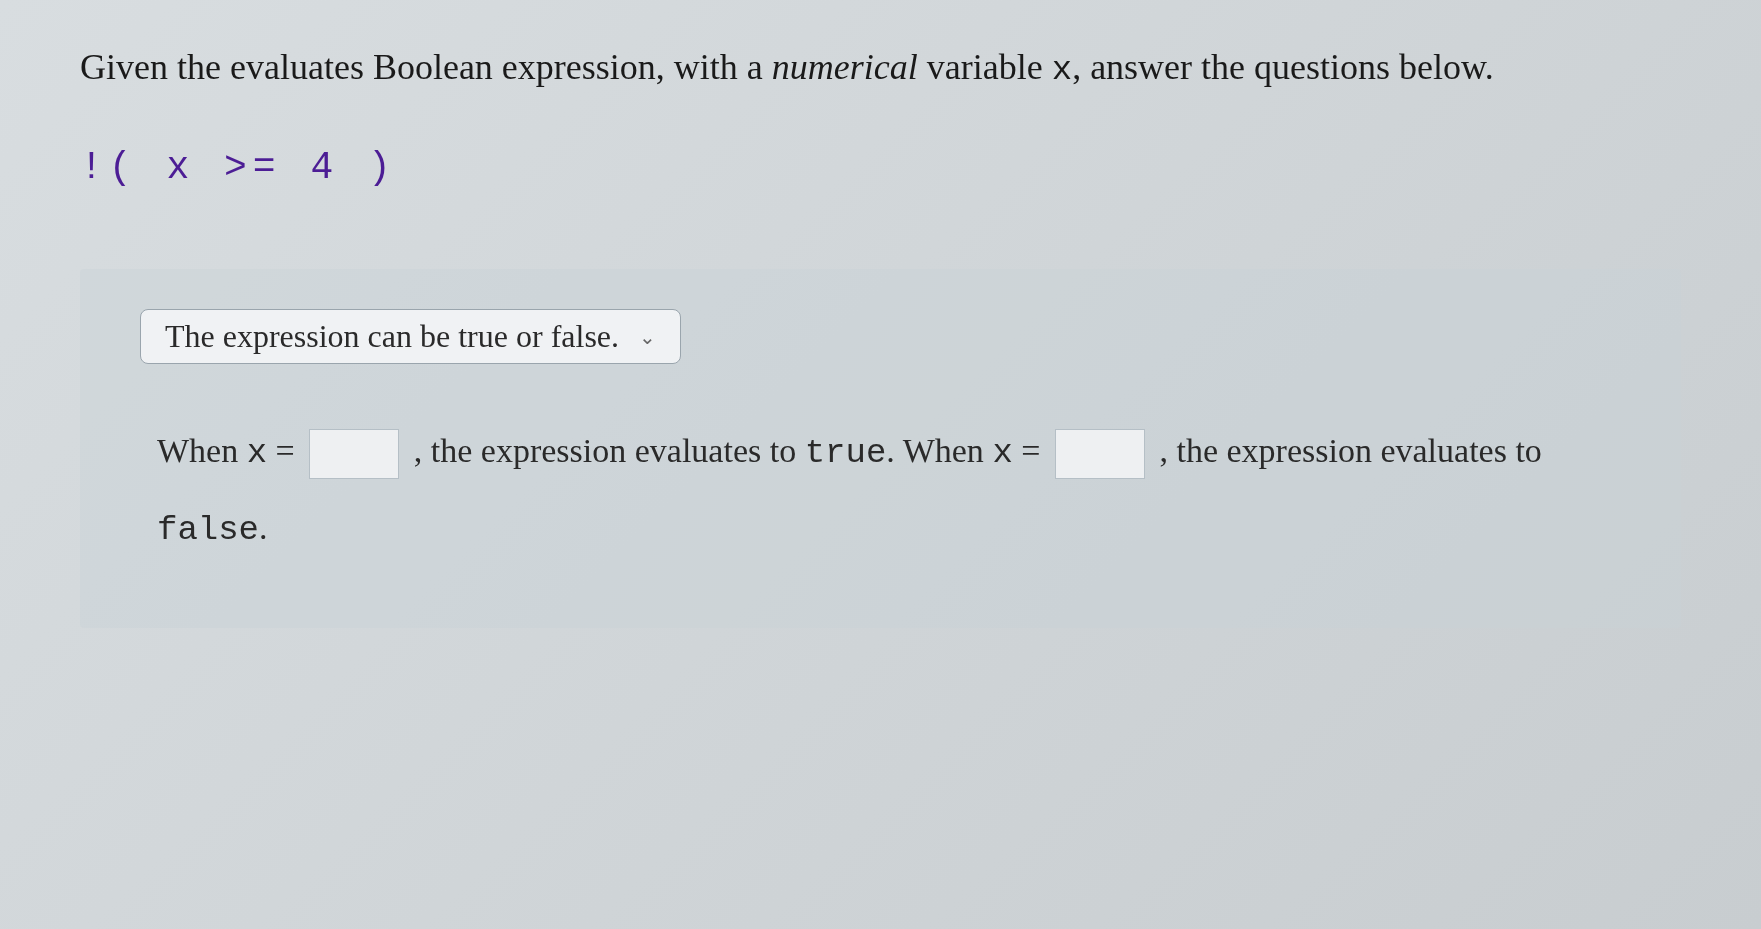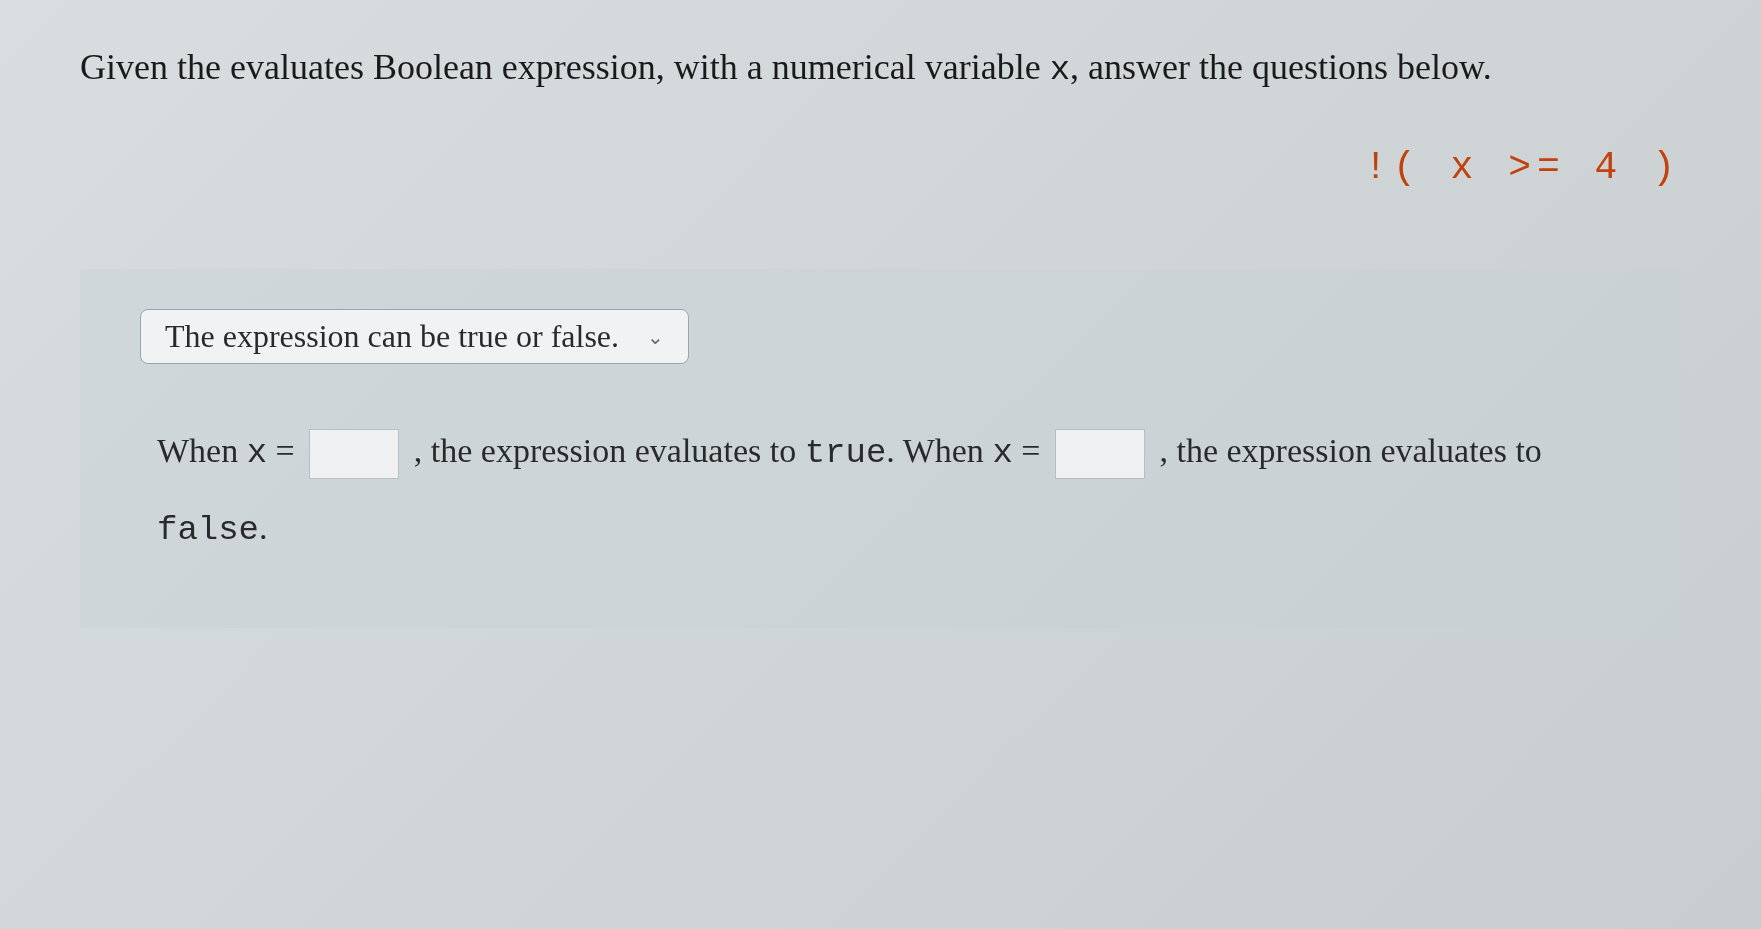--- a/index.html
+++ b/index.html
@@ -14,31 +14,32 @@
       padding: 40px 80px;
       color: #2a2a2a;
     }
     .question-text {
       font-size: 36px;
       line-height: 1.5;
       color: #1a1a1a;
       margin-bottom: 50px;
     }
     .italic {
+      font-style: italic;
     }
     .code-inline {
       font-family: 'Courier New', Courier, monospace;
       font-size: 34px;
     }
     .expression-block {
-      text-align: right;
+      text-align: left;
       font-family: 'Courier New', Courier, monospace;
       font-size: 38px;
       letter-spacing: 6px;
-      color: #c2410c;
+      color: #4c1d95;
       margin: 30px 0 80px 0;
     }
     .answer-section {
       background: rgba(200, 210, 215, 0.4);
       padding: 40px 60px 60px 60px;
       border-radius: 4px;
     }
     .answer-header {
       font-size: 30px;
       margin-bottom: 50px;
@@ -59,21 +60,21 @@
       border: 1px solid #9aa5ad;
       border-radius: 8px;
       padding: 8px 24px;
       font-size: 32px;
       font-family: Georgia, 'Times New Roman', serif;
       color: #2a2a2a;
       cursor: pointer;
       margin-bottom: 50px;
     }
     .dropdown-text {
-      margin-right: 28px;
+      margin-right: 20px;
     }
     .chevron {
       font-size: 20px;
       color: #666;
     }
     .fill-sentence {
       font-size: 34px;
       line-height: 2.2;
       color: #2a2a2a;
       margin-left: 17px;

